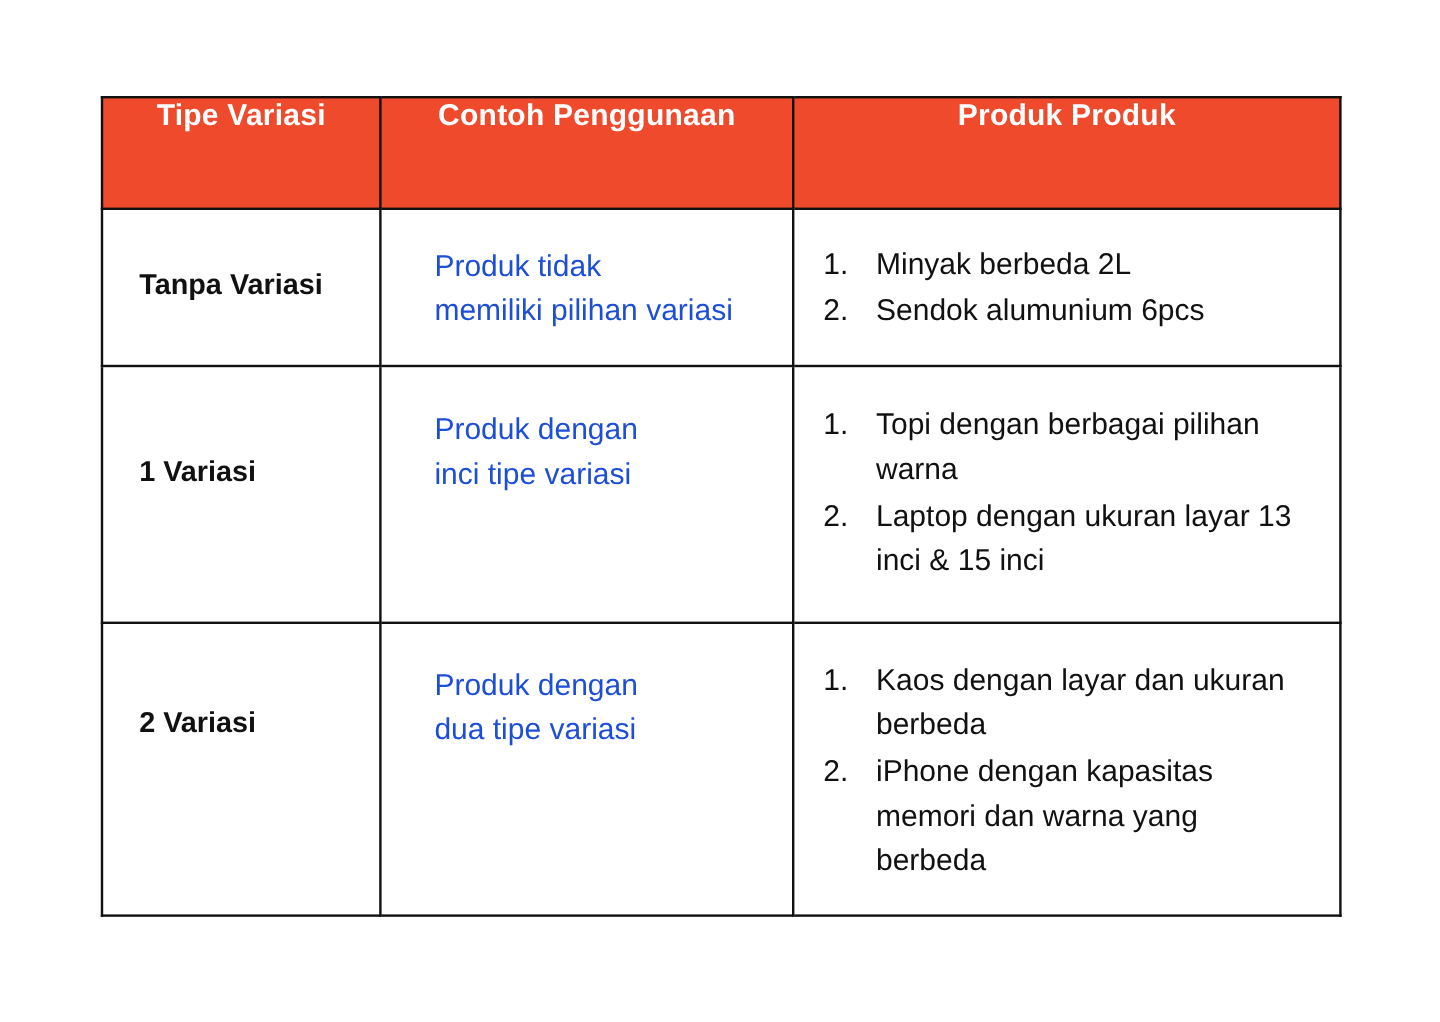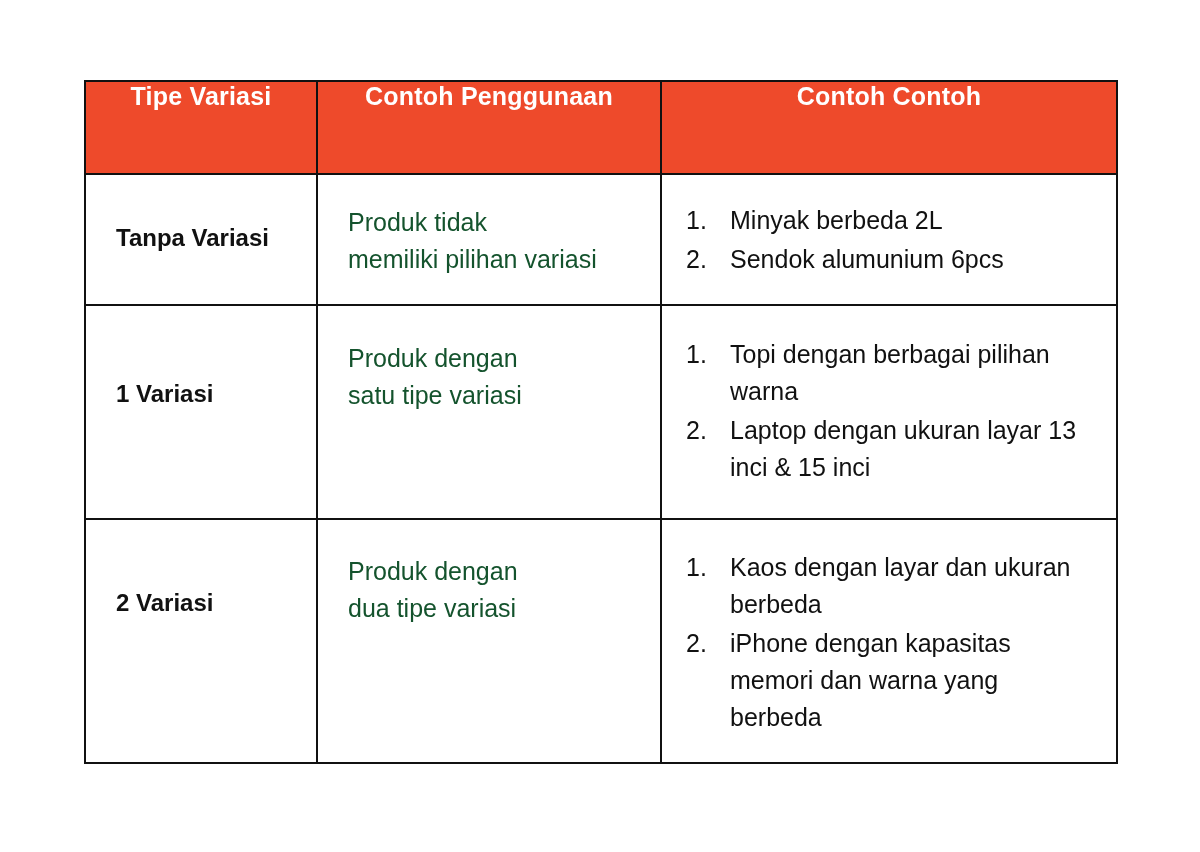--- a/index.html
+++ b/index.html
@@ -60,22 +60,22 @@
     font-size: 24px;
     font-weight: bold;
     color: #111111;
     padding: 52px 0 0 30px;
     line-height: 1.25;
   }
 
   td.usage-cell {
     font-size: 25px;
     font-weight: normal;
-    color: #14532d;
-    padding: 31px 0 0 30px;
+    color: #1d4ed8;
+    padding: 31px 0 0 44px;
     line-height: 1.48;
   }
 
   td.product-cell {
     font-size: 25px;
     font-weight: normal;
     color: #111111;
     padding: 28px 20px 24px 24px;
     line-height: 1.48;
   }
@@ -127,21 +127,21 @@
     <colgroup>
       <col class="c1">
       <col class="c2">
       <col class="c3">
     </colgroup>
 
     <thead>
       <tr>
         <th>Tipe Variasi</th>
         <th>Contoh Penggunaan</th>
-        <th>Contoh Contoh</th>
+        <th>Produk Produk</th>
       </tr>
     </thead>
 
     <tbody>
 
       <tr class="row-1">
         <td class="type-cell">Tanpa Variasi</td>
         <td class="usage-cell">
           <span class="usage-line">Produk tidak</span>
           <span class="usage-line">memiliki pilihan variasi</span>
@@ -157,21 +157,21 @@
               <span class="item-text">Sendok alumunium 6pcs</span>
             </li>
           </ol>
         </td>
       </tr>
 
       <tr class="row-2">
         <td class="type-cell">1 Variasi</td>
         <td class="usage-cell">
           <span class="usage-line">Produk dengan</span>
-          <span class="usage-line">satu tipe variasi</span>
+          <span class="usage-line">inci tipe variasi</span>
         </td>
         <td class="product-cell">
           <ol class="product-list">
             <li>
               <span class="marker">1.</span>
               <span class="item-text">Topi dengan berbagai pilihan warna</span>
             </li>
             <li>
               <span class="marker">2.</span>
               <span class="item-text">Laptop dengan ukuran layar 13 inci &amp; 15 inci</span>

